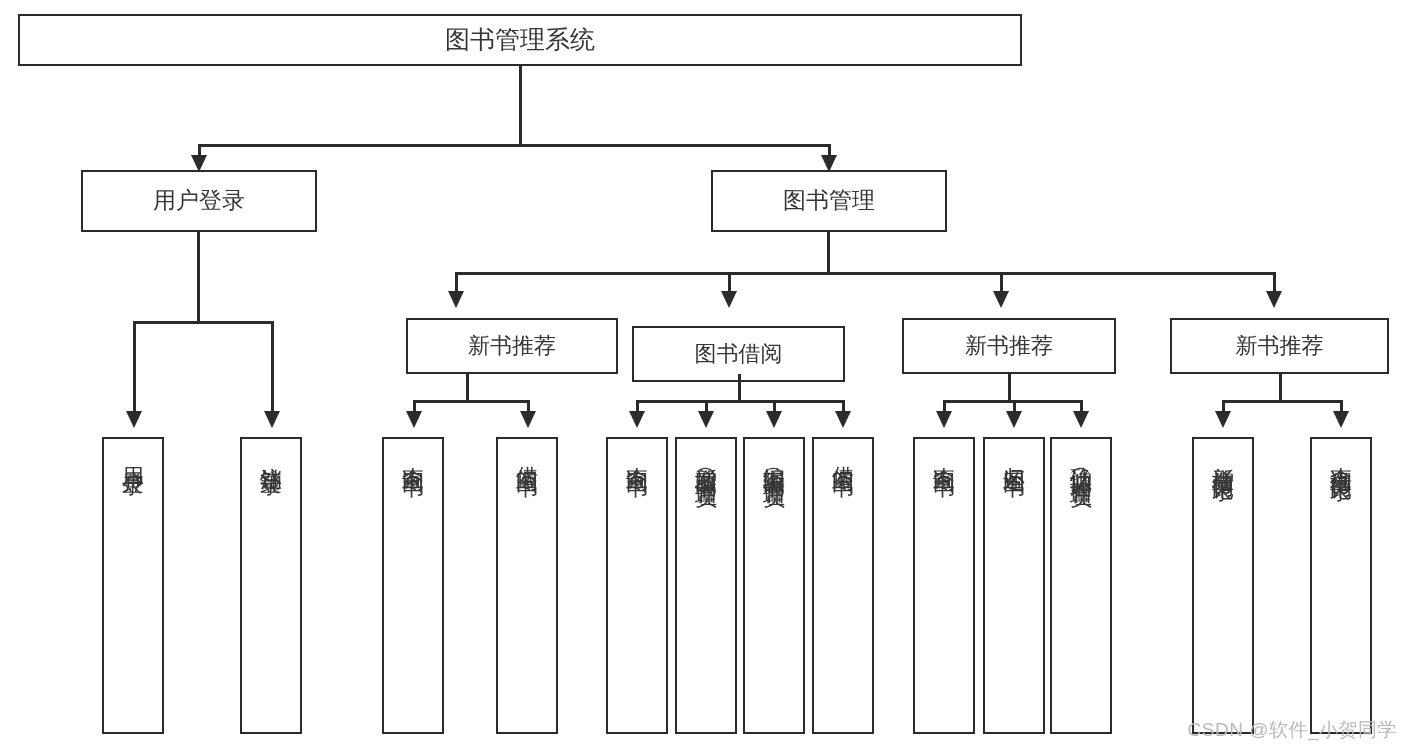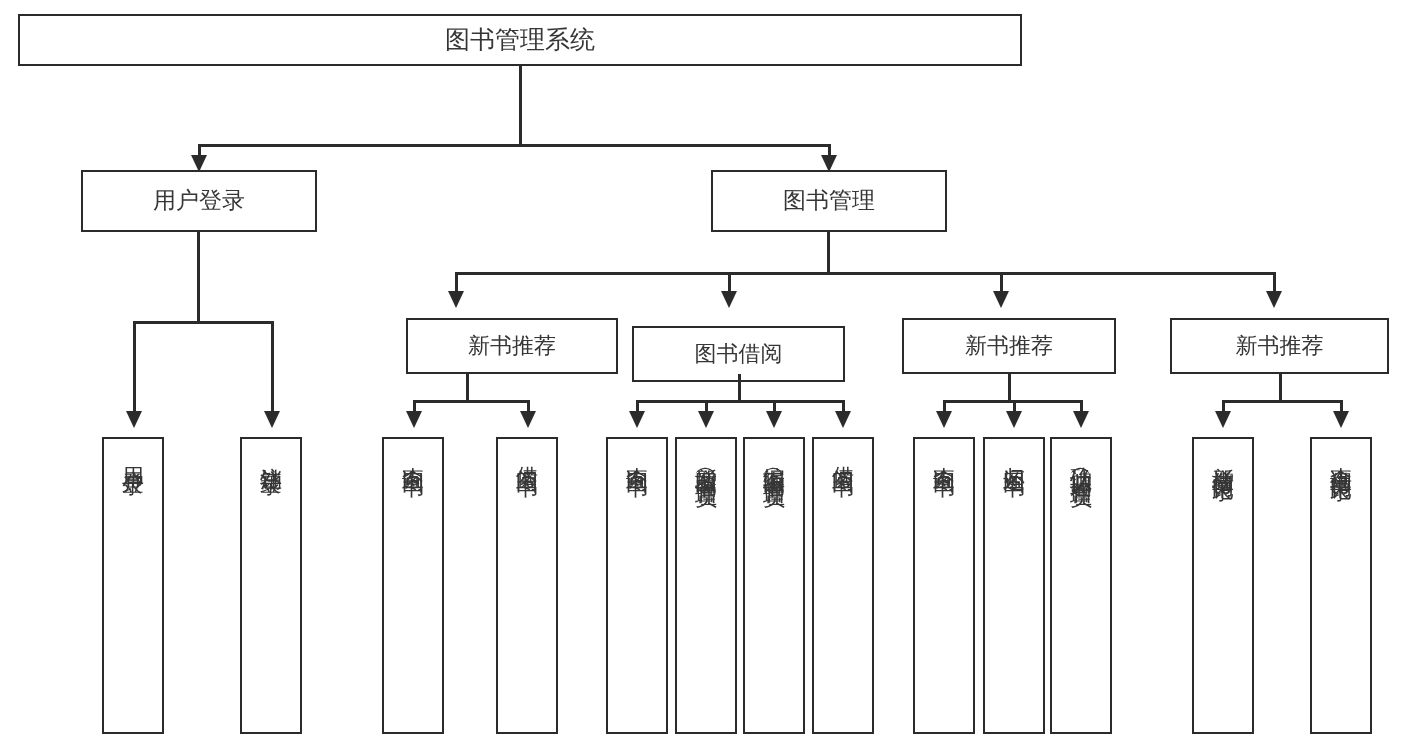--- a/index.html
+++ b/index.html
@@ -209,14 +209,15 @@
     <span class="vtext">确认归还（管理员）</span>
   </div>
 
   <div class="node leaf" style="left:1192px; top:437px; width:62px; height:297px;">
     <span class="vtext">新增借阅记录</span>
   </div>
   <div class="node leaf" style="left:1310px; top:437px; width:62px; height:297px;">
     <span class="vtext">查询借阅记录</span>
   </div>
 
+  <div class="watermark">CSDN @软件_小贺同学</div>
 
 </div>
 
 </body></html>

